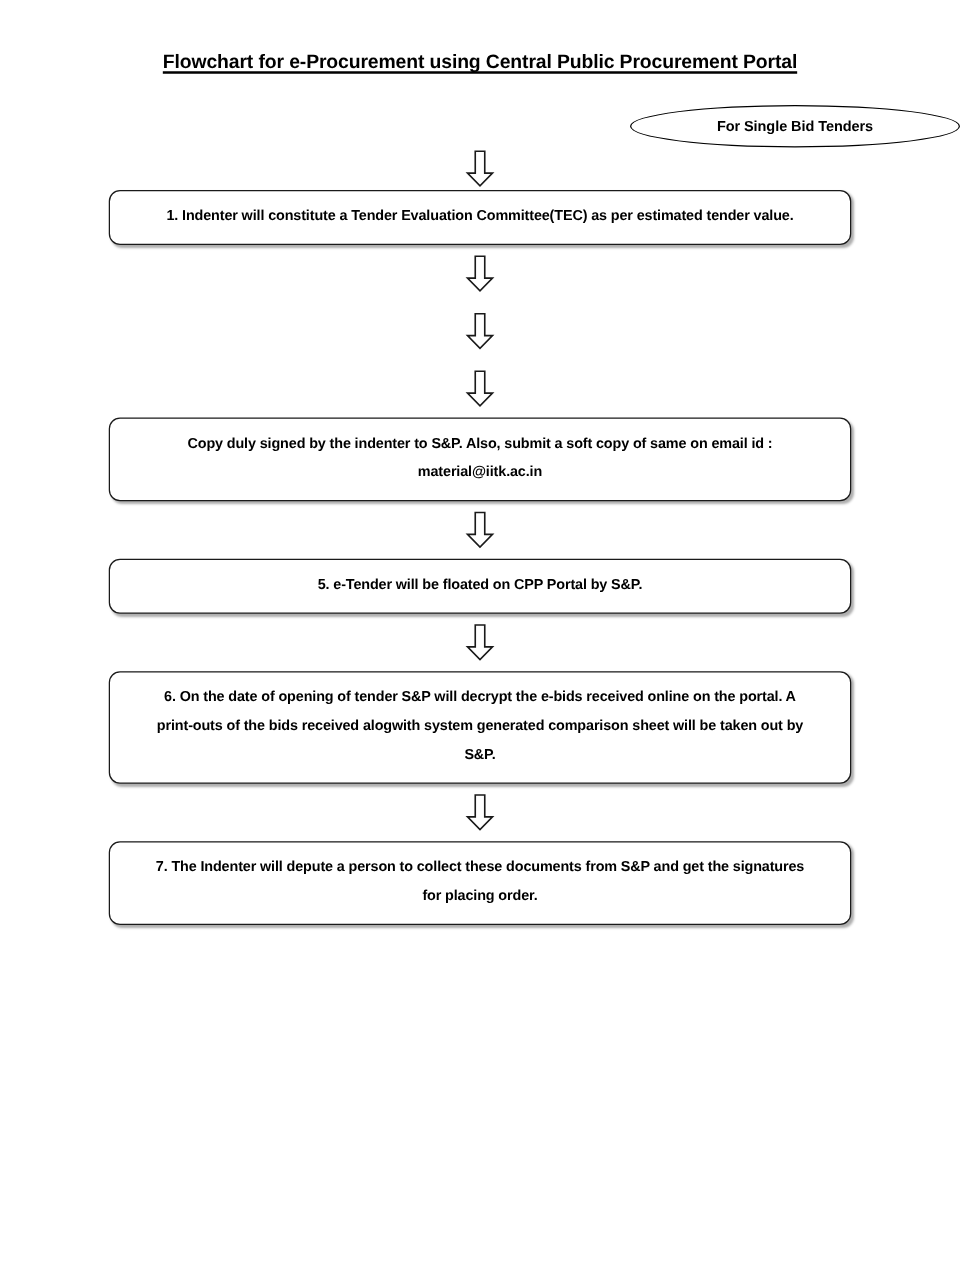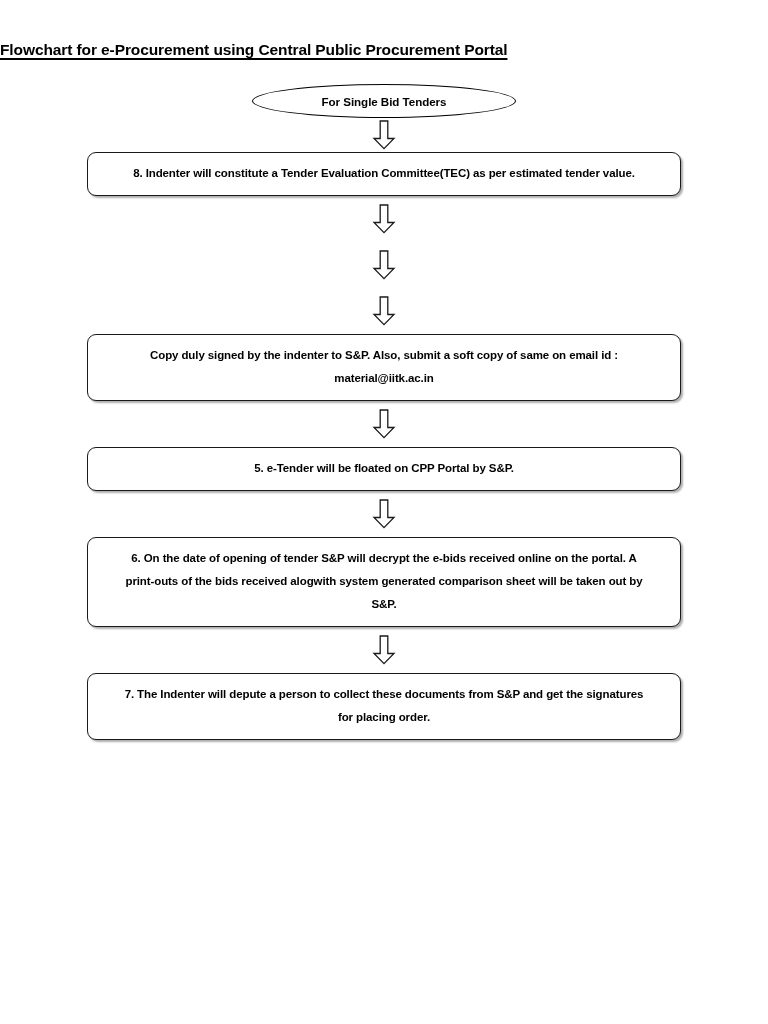--- a/index.html
+++ b/index.html
@@ -22,20 +22,21 @@
     position: relative;
     box-sizing: border-box;
   }
 
   
   .title {
     position: absolute;
     top: 40px;
     left: 0;
     width: 768px;
+    text-align: center;
     font-size: 15.5px;
     font-weight: bold;
     letter-spacing: -0.1px;
     line-height: 20px;
   }
   .title span.u {
     text-decoration: underline;
     text-underline-offset: 3px;
     text-decoration-thickness: 1.6px;
   }
@@ -44,21 +45,21 @@
   .flow {
     position: absolute;
     top: 84px;
     left: 0;
     width: 768px;
   }
 
   
   .oval-wrap {
     display: flex;
-    justify-content: center;
+    justify-content: flex-end;
   }
   .oval {
     width: 264px;
     height: 34px;
     border: 1.3px solid #000000;
     border-radius: 50%;
     display: flex;
     align-items: center;
     justify-content: center;
     font-size: 11.6px;
@@ -118,21 +119,21 @@
     </div>
 
     <div class="arrow-wrap" style="height:34px;">
       <svg width="24" height="30" viewBox="0 0 24 30">
         <path d="M8.2 1 L15.8 1 L15.8 18.5 L22 18.5 L12 28.6 L2 18.5 L8.2 18.5 Z" fill="#ffffff" stroke="#1a1a1a" stroke-width="1.3" stroke-linejoin="miter"></path>
       </svg>
     </div>
 
     <div class="box-wrap">
       <div class="box">
-        <span class="line">8. Indenter will constitute a Tender Evaluation Committee(TEC) as per estimated tender value.</span>
+        <span class="line">1. Indenter will constitute a Tender Evaluation Committee(TEC) as per estimated tender value.</span>
       </div>
     </div>
 
     <div class="arrow-wrap" style="height:46px;">
       <svg width="24" height="32" viewBox="0 0 24 30">
         <path d="M8.2 1 L15.8 1 L15.8 18.5 L22 18.5 L12 28.6 L2 18.5 L8.2 18.5 Z" fill="#ffffff" stroke="#1a1a1a" stroke-width="1.3" stroke-linejoin="miter"></path>
       </svg>
     </div>
 
 

